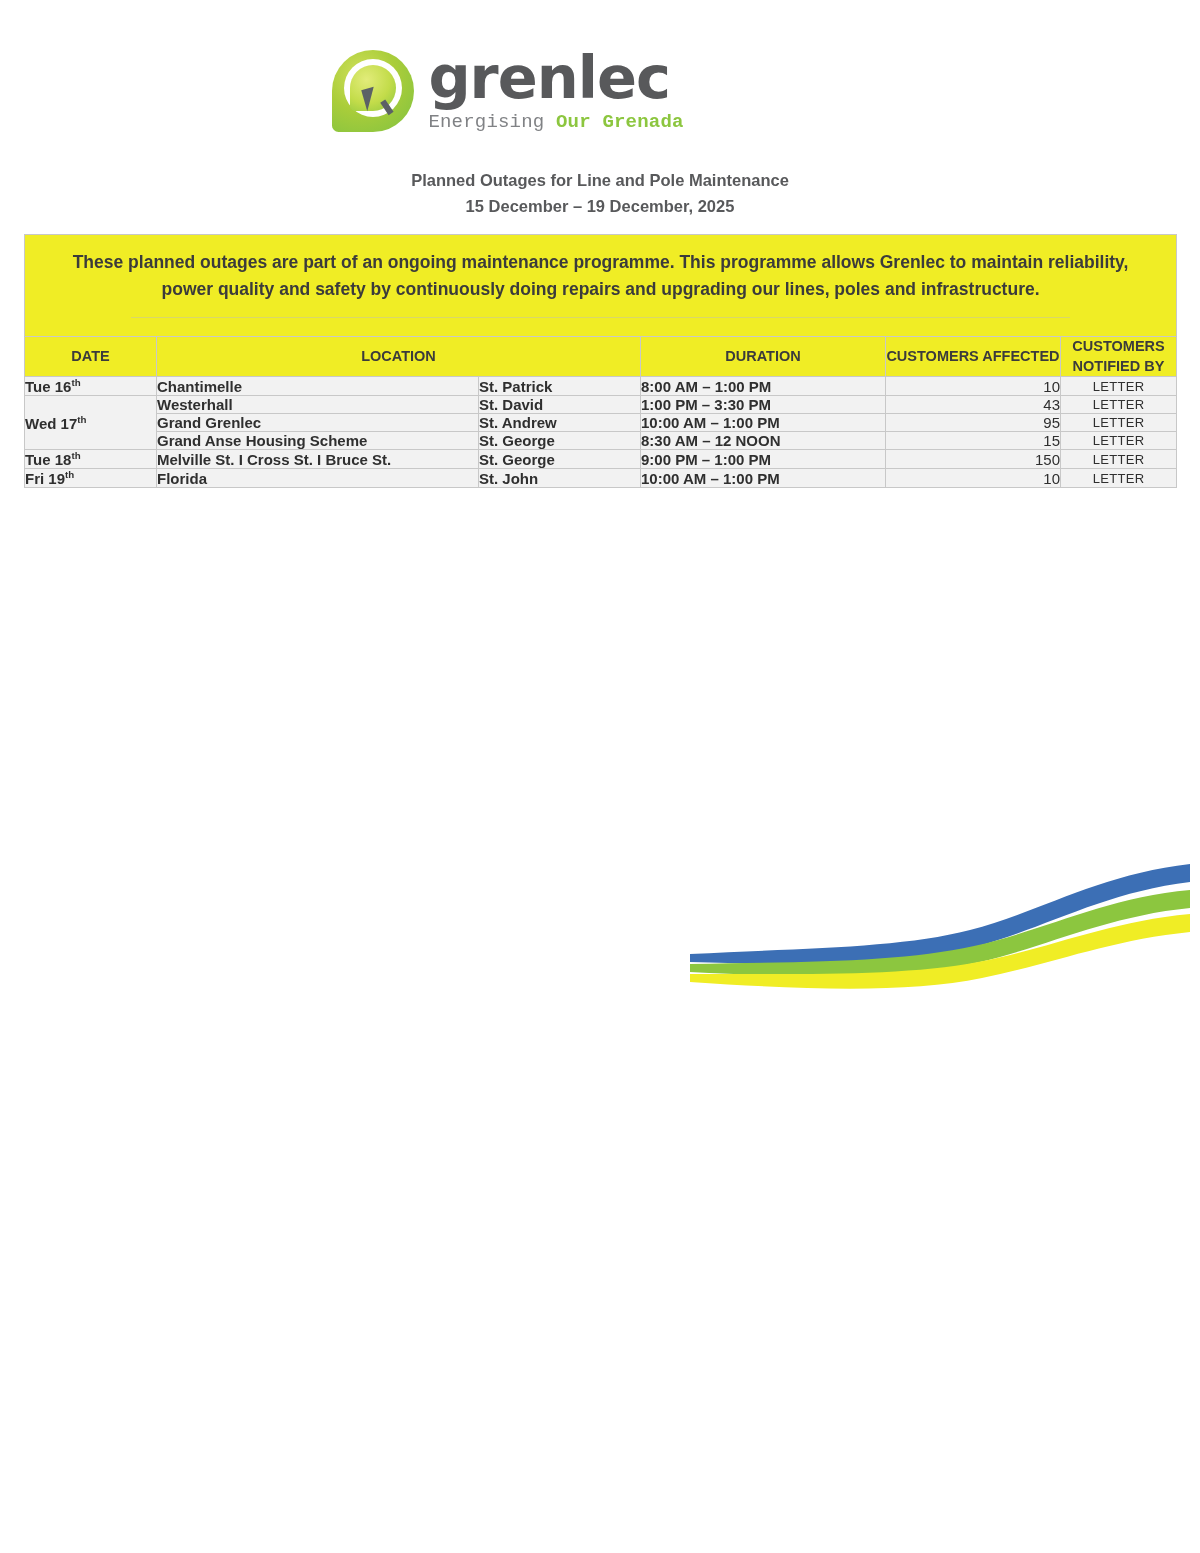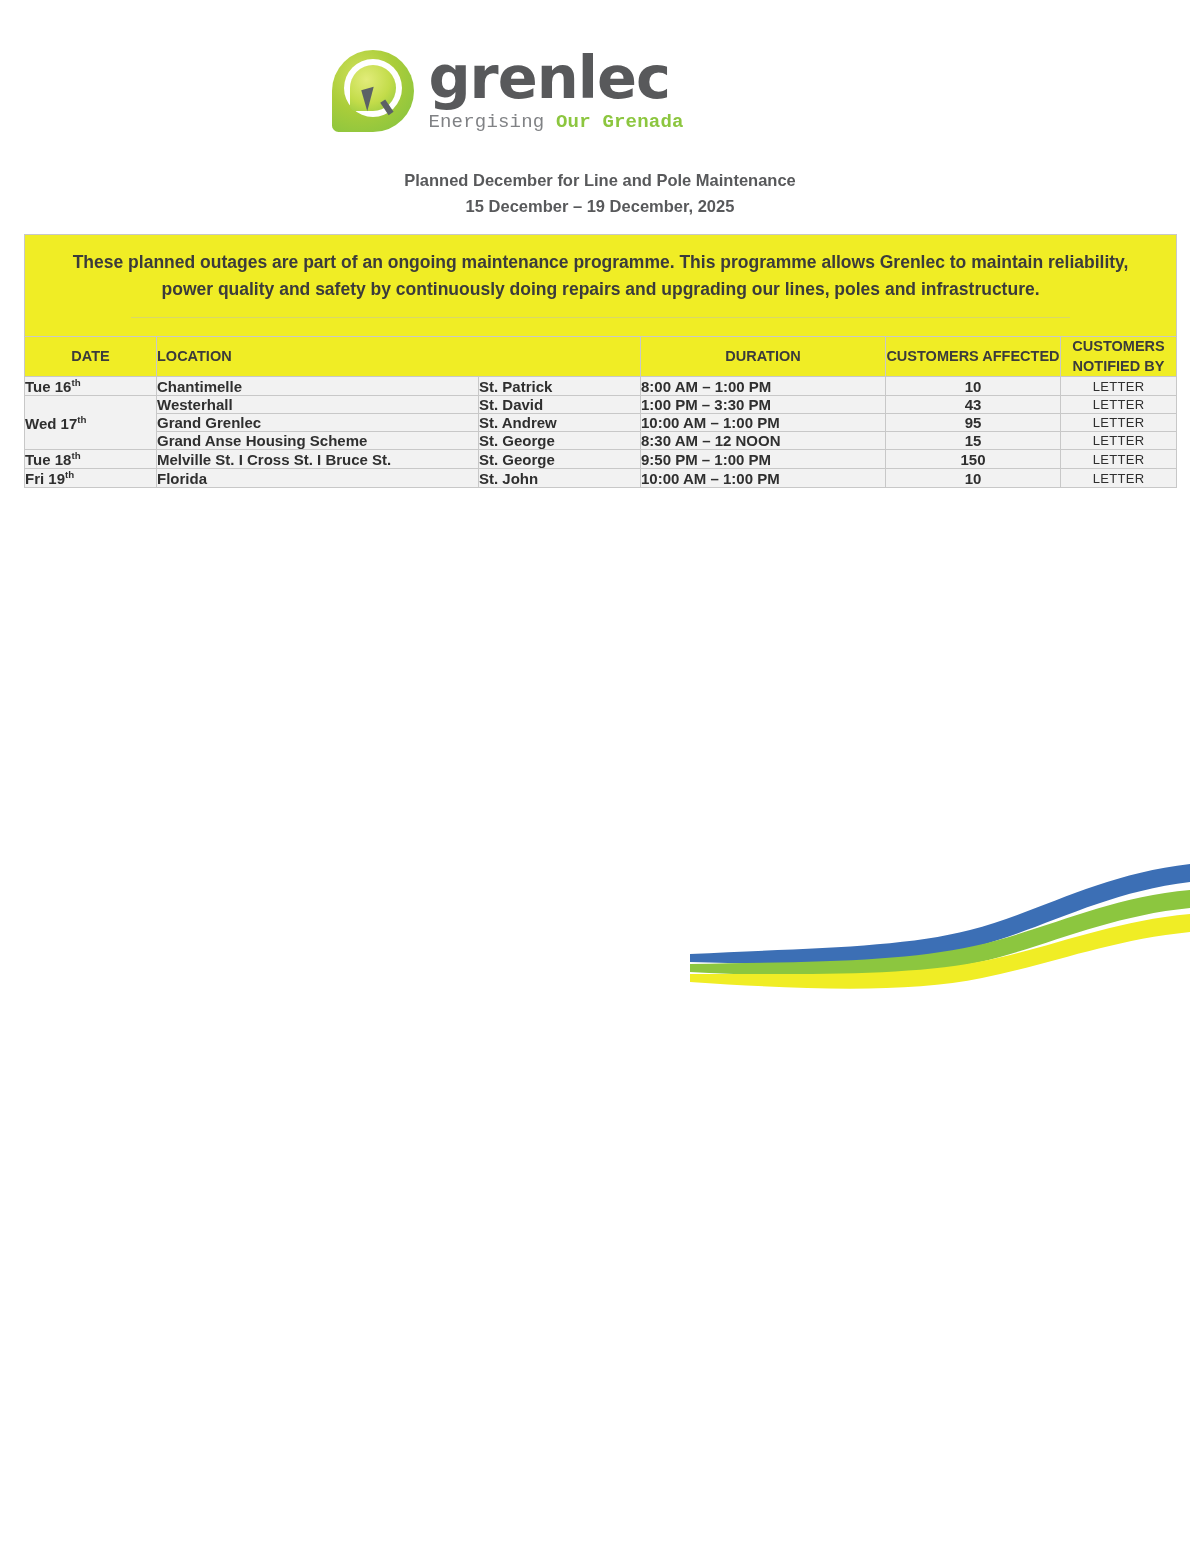--- a/index.html
+++ b/index.html
@@ -153,35 +153,35 @@
   th.hdr {
     background: #f0ed25;
     color: #3b3b3b;
     font-size: 14.5px;
     font-weight: bold;
     text-align: center;
     padding: 10px 6px;
     vertical-align: top;
     line-height: 1.35;
   }
-  th.hdr-loc { text-align: left; }
+  th.hdr-loc { text-align: center; }
   td.cell {
     font-size: 15px;
     font-weight: bold;
     color: #2f2f2f;
     padding: 14px 12px;
     background: #f2f2f2;
   }
   td.date-cell {
     padding-left: 12px;
   }
   td.loc-cell { padding-left: 14px; }
   td.num-cell {
-    text-align: center;
-    font-weight: bold;
+    text-align: right;
+    font-weight: normal;
   }
   td.notify-cell {
     text-align: center;
     font-size: 13px;
     font-weight: normal;
     letter-spacing: 0.3px;
     vertical-align: middle;
   }
   sup { font-size: 0.65em; }
 
@@ -204,21 +204,21 @@
     <div class="logo-leaf-core"></div>
     <div class="logo-cursor"></div>
   </div>
   <div class="logo-text">
     <div class="logo-word">grenlec</div>
     <div class="logo-tag"><span>Energising </span><b>Our Grenada</b></div>
   </div>
 </div>
 
 <div class="doc-title">
-  <div>Planned December for Line and Pole Maintenance</div>
+  <div>Planned Outages for Line and Pole Maintenance</div>
   <div>15 December – 19 December, 2025</div>
 </div>
 
 <div class="sheet">
   <table class="outages">
     <colgroup>
       <col style="width:132px">
       <col style="width:322px">
       <col style="width:162px">
       <col style="width:245px">
@@ -271,21 +271,21 @@
         <td class="cell loc-cell">St. George</td>
         <td class="cell loc-cell">8:30 AM – 12 NOON</td>
         <td class="cell num-cell">15</td>
         <td class="cell notify-cell">LETTER</td>
       </tr>
 
       <tr>
         <td class="cell date-cell" rowspan="1"><span>Tue 18</span><sup>th</sup></td>
         <td class="cell loc-cell">Melville St. I Cross St. I Bruce St.</td>
         <td class="cell loc-cell">St. George</td>
-        <td class="cell loc-cell">9:50 PM – 1:00 PM</td>
+        <td class="cell loc-cell">9:00 PM – 1:00 PM</td>
         <td class="cell num-cell">150</td>
         <td class="cell notify-cell">LETTER</td>
       </tr>
 
       <tr>
         <td class="cell date-cell" rowspan="1"><span>Fri 19</span><sup>th</sup></td>
         <td class="cell loc-cell">Florida</td>
         <td class="cell loc-cell">St. John</td>
         <td class="cell loc-cell">10:00 AM – 1:00 PM</td>
         <td class="cell num-cell">10</td>

